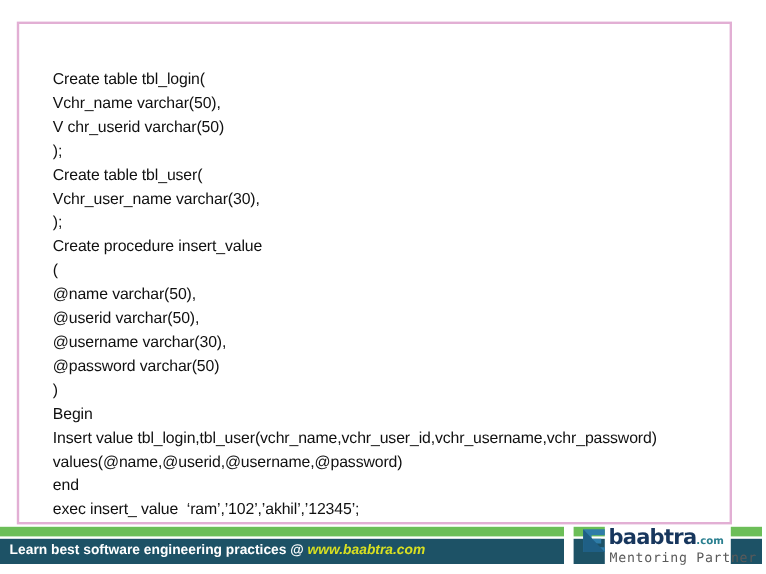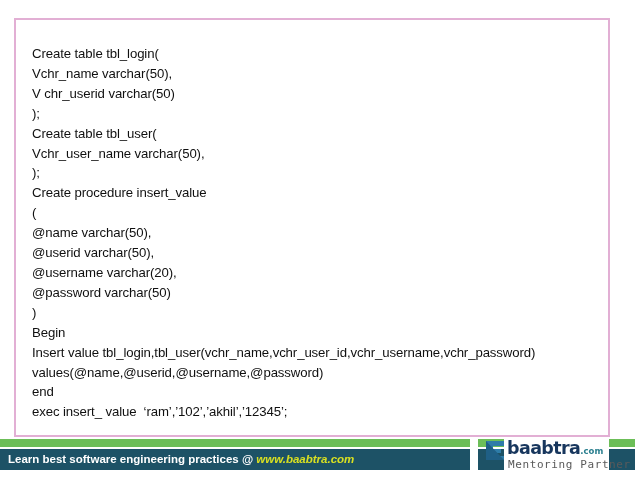--- a/index.html
+++ b/index.html
@@ -34,21 +34,21 @@
     box-sizing: border-box;
     border: 2px solid #e2afd4;
     background: #ffffff;
   }
 
   #code-list {
     position: absolute;
     left: 12px;
     top: 20px;
     right: 6px;
-    margin: 4px;
+    margin: 16px;
     padding: 0;
     list-style: none;
   }
 
   .code-line {
     font-family: "Liberation Sans", sans-serif;
     font-size: 13.2px;
     line-height: 19.9px;
     color: #101010;
     white-space: pre;
@@ -176,27 +176,27 @@
 
 <div id="slide">
 
   <div id="code-box">
     <div id="code-list">
       <div class="code-line">Create table tbl_login(</div>
       <div class="code-line">Vchr_name varchar(50),</div>
       <div class="code-line">V chr_userid varchar(50)</div>
       <div class="code-line">);</div>
       <div class="code-line">Create table tbl_user(</div>
-      <div class="code-line">Vchr_user_name varchar(50),</div>
+      <div class="code-line">Vchr_user_name varchar(30),</div>
       <div class="code-line">);</div>
       <div class="code-line">Create procedure insert_value</div>
       <div class="code-line">(</div>
       <div class="code-line">@name varchar(50),</div>
       <div class="code-line">@userid varchar(50),</div>
-      <div class="code-line">@username varchar(20),</div>
+      <div class="code-line">@username varchar(30),</div>
       <div class="code-line">@password varchar(50)</div>
       <div class="code-line">)</div>
       <div class="code-line">Begin</div>
       <div class="code-line">Insert value tbl_login,tbl_user(vchr_name,vchr_user_id,vchr_username,vchr_password)</div>
       <div class="code-line">values(@name,@userid,@username,@password)</div>
       <div class="code-line">end</div>
       <div class="code-line">exec insert_ value  ‘ram’,’102’,’akhil’,’12345’;</div>
     </div>
   </div>
 

